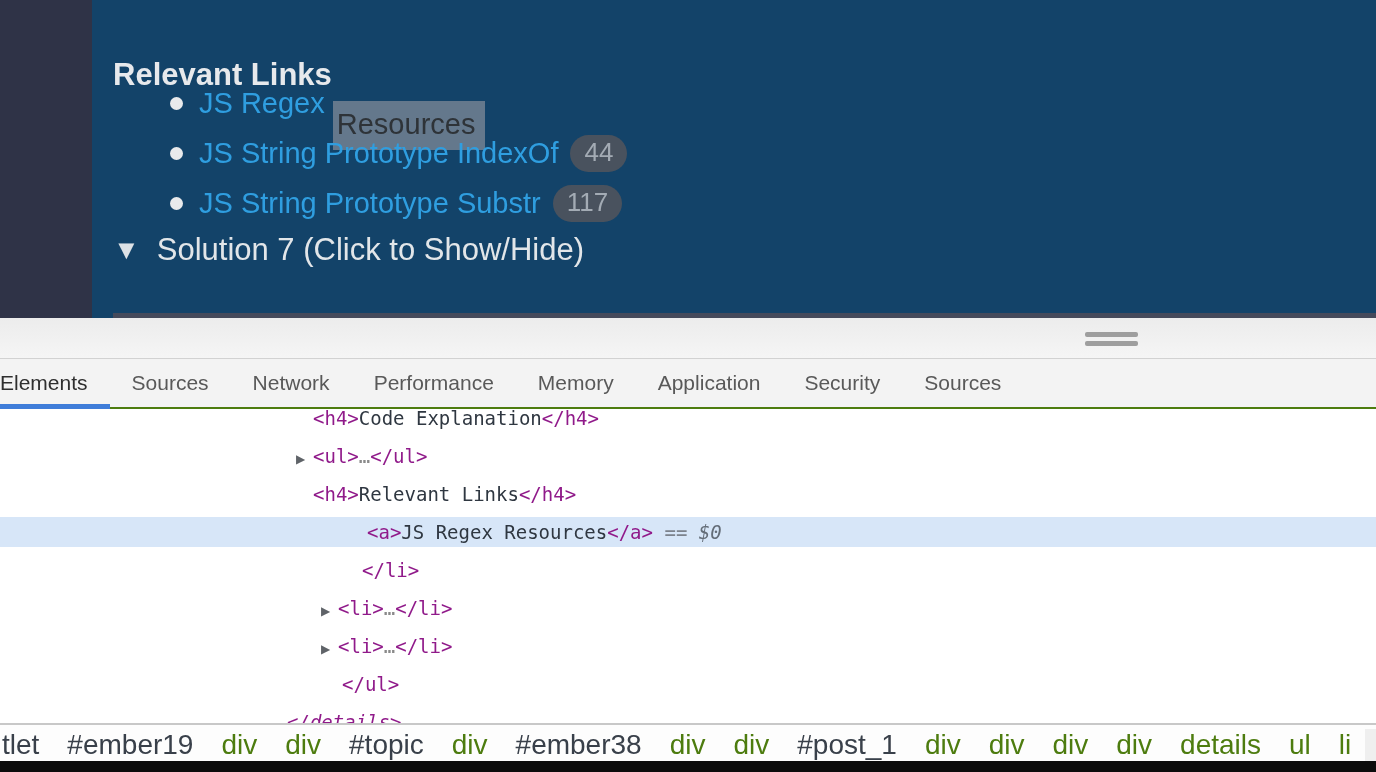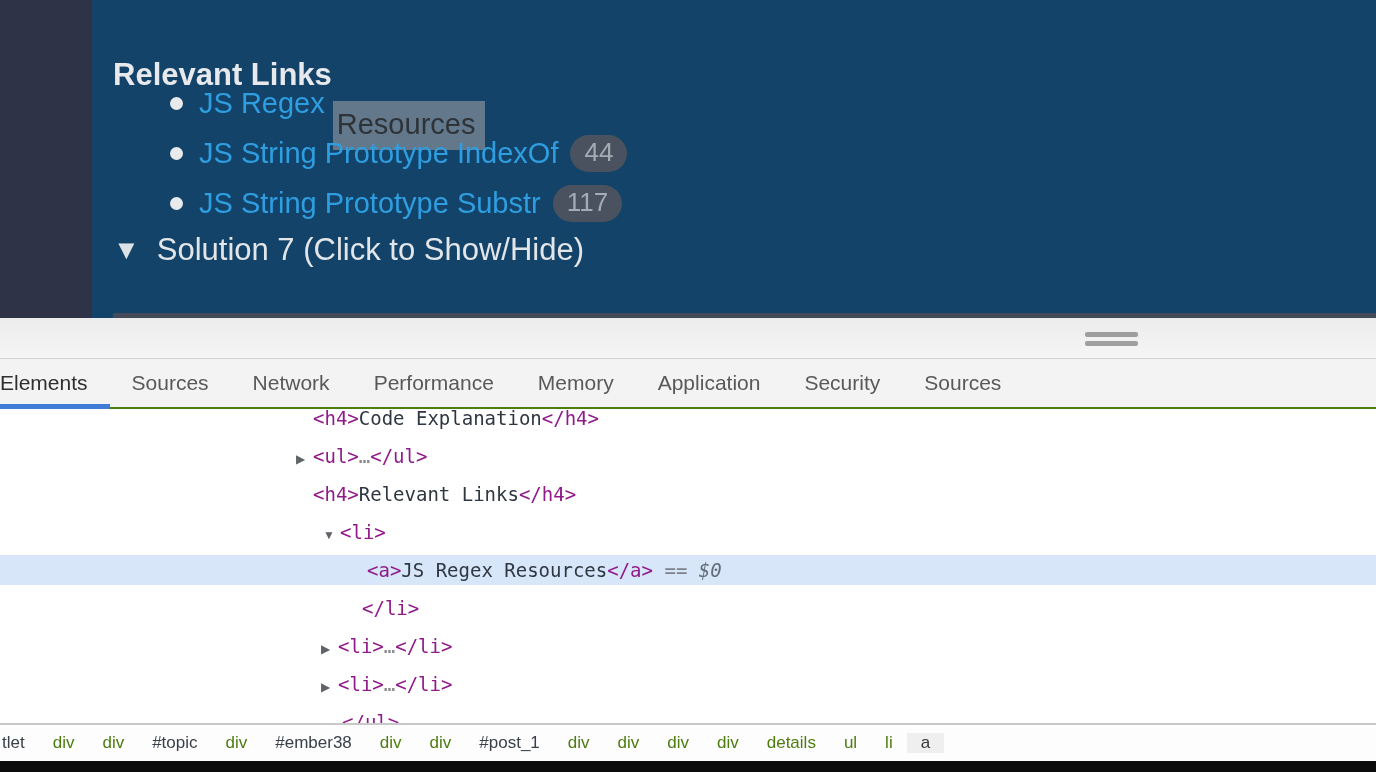--- a/index.html
+++ b/index.html
@@ -41,21 +41,21 @@
   .dom-row:first-child{margin-top:-6px;}
   .dom-row.hl{background:#d7e6f8;}
   .arw{display:inline-block;width:17px;font-size:12px;color:#5f6368;font-family:"Liberation Sans",sans-serif;}
   .t-tag{color:#901a8a;}
   .t-text{color:#2f3741;}
   .t-dots{color:#8a8a8a;}
   .t-eq{color:#7c828c;}
   .t-dollar{color:#646d78;font-style:italic;}
 
   .crumbbar{position:absolute;left:0;top:723px;width:100%;height:38px;background:#fdfdfd;
-    border-top:2px solid #c8c8c8;display:flex;align-items:center;font-size:17px;box-sizing:border-box;}
+    border-top:2px solid #c8c8c8;display:flex;align-items:flex-end;font-size:28px;box-sizing:border-box;}
   .crumb{padding:0 14px;display:flex;align-items:center;cursor:default;}
   .crumb:first-child{padding-left:2px;}
   .crumb.tag{color:#4d7c0f;}
   .crumb.id{color:#39404a;}
   .crumb.selected{color:#34383d;background:#efefef;}
 
   .blackstrip{position:absolute;left:0;top:761px;width:100%;height:11px;background:#0c0c0c;}
 </style>
 </head>
 <body>
@@ -101,31 +101,31 @@
     <div class="tab">Memory</div>
     <div class="tab">Application</div>
     <div class="tab">Security</div>
     <div class="tab">Sources</div>
   </div>
 
 <div class="domtree">
     <div class="dom-row" style="padding-left: 313px;"><span class="t-tag">&lt;h4&gt;</span><span class="t-text">Code Explanation</span><span class="t-tag">&lt;/h4&gt;</span></div>
     <div class="dom-row" style="padding-left: 296px;"><span class="arw">▶</span><span class="t-tag">&lt;ul&gt;</span><span class="t-dots">…</span><span class="t-tag">&lt;/ul&gt;</span></div>
     <div class="dom-row" style="padding-left: 313px;"><span class="t-tag">&lt;h4&gt;</span><span class="t-text">Relevant Links</span><span class="t-tag">&lt;/h4&gt;</span></div>
-    <div class="dom-row" style="padding-left: 323px;"><span class="arw">▼</span><span class="t-tag">&lt;li&gt;</span></div>
     <div class="dom-row hl" style="padding-left: 367px;"><span class="t-tag">&lt;a&gt;</span><span class="t-text">JS Regex Resources</span><span class="t-tag">&lt;/a&gt;</span><span class="t-eq"> == </span><span class="t-dollar">$0</span></div>
     <div class="dom-row" style="padding-left: 362px;"><span class="t-tag">&lt;/li&gt;</span></div>
     <div class="dom-row" style="padding-left: 321px;"><span class="arw">▶</span><span class="t-tag">&lt;li&gt;</span><span class="t-dots">…</span><span class="t-tag">&lt;/li&gt;</span></div>
     <div class="dom-row" style="padding-left: 321px;"><span class="arw">▶</span><span class="t-tag">&lt;li&gt;</span><span class="t-dots">…</span><span class="t-tag">&lt;/li&gt;</span></div>
     <div class="dom-row" style="padding-left: 342px;"><span class="t-tag">&lt;/ul&gt;</span></div>
     <div class="dom-row" style="padding-left: 287px; font-style: italic;"><span class="t-tag">&lt;/details&gt;</span></div>
   </div>
 
 <div class="crumbbar">
     <div class="crumb id">tlet</div>
+    <div class="crumb id">#ember19</div>
     <div class="crumb tag">div</div>
     <div class="crumb tag">div</div>
     <div class="crumb id">#topic</div>
     <div class="crumb tag">div</div>
     <div class="crumb id">#ember38</div>
     <div class="crumb tag">div</div>
     <div class="crumb tag">div</div>
     <div class="crumb id">#post_1</div>
     <div class="crumb tag">div</div>
     <div class="crumb tag">div</div>

